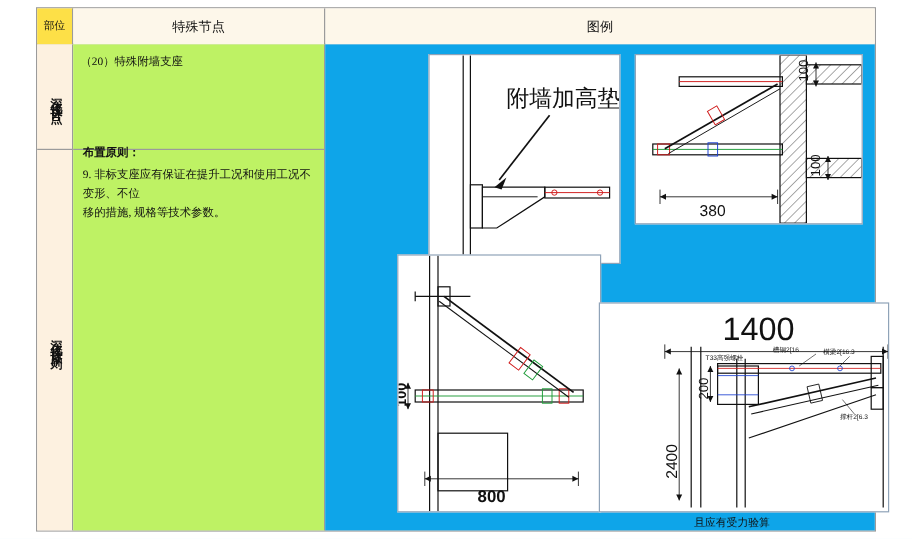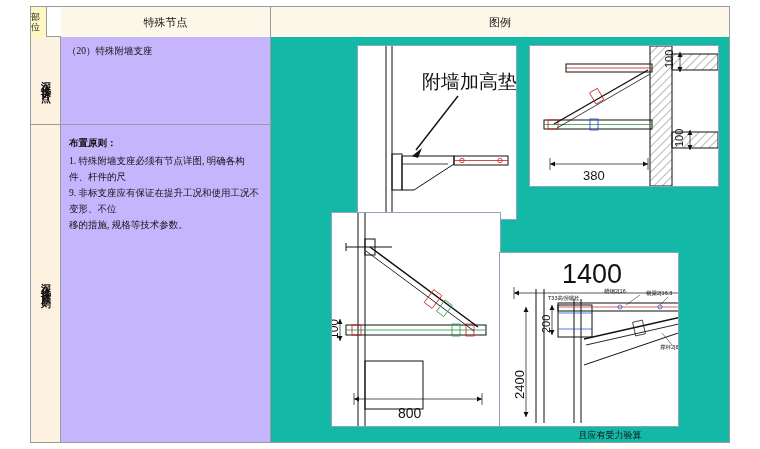--- a/index.html
+++ b/index.html
@@ -43,26 +43,27 @@
     height: 30px;
     display: flex;
     align-items: center;
     justify-content: center;
     font-size: 11px;
     color: #111;
     box-sizing: border-box;
     font-family: "Liberation Serif", serif;
   }
   .hdr-c1 {
-    left: 0; width: 16px;
-    background: #fef9c3;
+    left: 0; width: 30px;
+    background: #fde047;
     border-right: 1px solid #9b9b9b;
     font-size: 9px;
     line-height: 10px;
     flex-direction: column;
+    font-family: Liberation Mono, monospace;
   }
   .hdr-c2 {
     left: 30px; width: 210px;
     background: #fdf7ea;
     border-right: 1px solid #9b9b9b;
   }
   .hdr-c3 {
     left: 240px; right: 0;
     width: 458px;
     background: #fdf7ea;
@@ -98,65 +99,65 @@
     font-family: "Liberation Serif", serif;
   }
   
   .colB {
     position: absolute;
     left: 30px; top: 30px;
     width: 210px;
     bottom: 0;
     border-right: 1px solid #9b9b9b;
     box-sizing: border-box;
-    background: #c4b5fd;
+    background: #bef264;
   }
   .colB-top {
     position: absolute;
     left: 0; top: 0; width: 100%;
     height: 88px;
     border-bottom: 1px solid #9b9b9b;
     box-sizing: border-box;
     padding: 8px 6px;
     font-size: 9.5px;
     color: #111;
     font-family: "Liberation Serif", serif;
   }
   .colB-bot {
     position: absolute;
-    left: 0; top: 88px; width: 100%;
+    left: 0; top: 73px; width: 100%;
     bottom: 0;
     box-sizing: border-box;
     padding: 10px 8px 0 8px;
     font-size: 9.5px;
     line-height: 16px;
     color: #111;
     font-family: "Liberation Serif", serif;
   }
   .bold-line { font-weight: bold; margin-bottom: 2px; }
   .p-line { margin: 0 0 0 0; }
   
   .colC {
     position: absolute;
     left: 240px; top: 30px;
     right: 0; bottom: 0;
     box-sizing: border-box;
-    background: #14b8a6;
+    background: #0ea5e9;
   }
   .dwg {
     position: absolute;
     border: 1px solid #8fa3b8;
     box-sizing: border-box;
     background: #ffffff;
     overflow: hidden;
   }
   .dwg-tl { left: 86px; top: 8px;   width: 160px; height: 175px; }
   .dwg-tr { left: 258px; top: 8px;  width: 190px; height: 142px; text-align: center; }
-  .dwg-bl { left: 60px; top: 175px; width: 170px; height: 215px; }
-  .dwg-br { left: 228px; top: 215px; width: 180px; height: 175px; }
+  .dwg-bl { left: 60px; top: 175px; width: 170px; height: 215px; font-weight: bold; }
+  .dwg-br { left: 228px; top: 215px; width: 242px; height: 175px; padding-left: 40px; }
   .cap {
     position: absolute;
     left: 228px; top: 392px;
     width: 222px;
     text-align: center;
     font-size: 9px;
     color: #111;
     font-family: "Liberation Serif", serif;
   }
   svg { display: block; }
@@ -186,21 +187,20 @@
         <span class="vtext">深化设计原则</span>
       </div>
     </div>
 
     <div class="colB">
       <div class="colB-top">
         <div>（20）特殊附墙支座</div>
       </div>
       <div class="colB-bot">
         <div class="bold-line">布置原则：</div>
-        <div class="p-line">1. 特殊附墙支座必须有节点详图, 明确各构件、杆件的尺</div>
         <div class="p-line">9. 非标支座应有保证在提升工况和使用工况不变形、不位</div>
         <div class="p-line">移的措施, 规格等技术参数。</div>
       </div>
     </div>
 
     <div class="colC">
 
       <div class="dwg dwg-tl">
         <svg width="158" height="173" viewBox="0 0 158 173">
 

